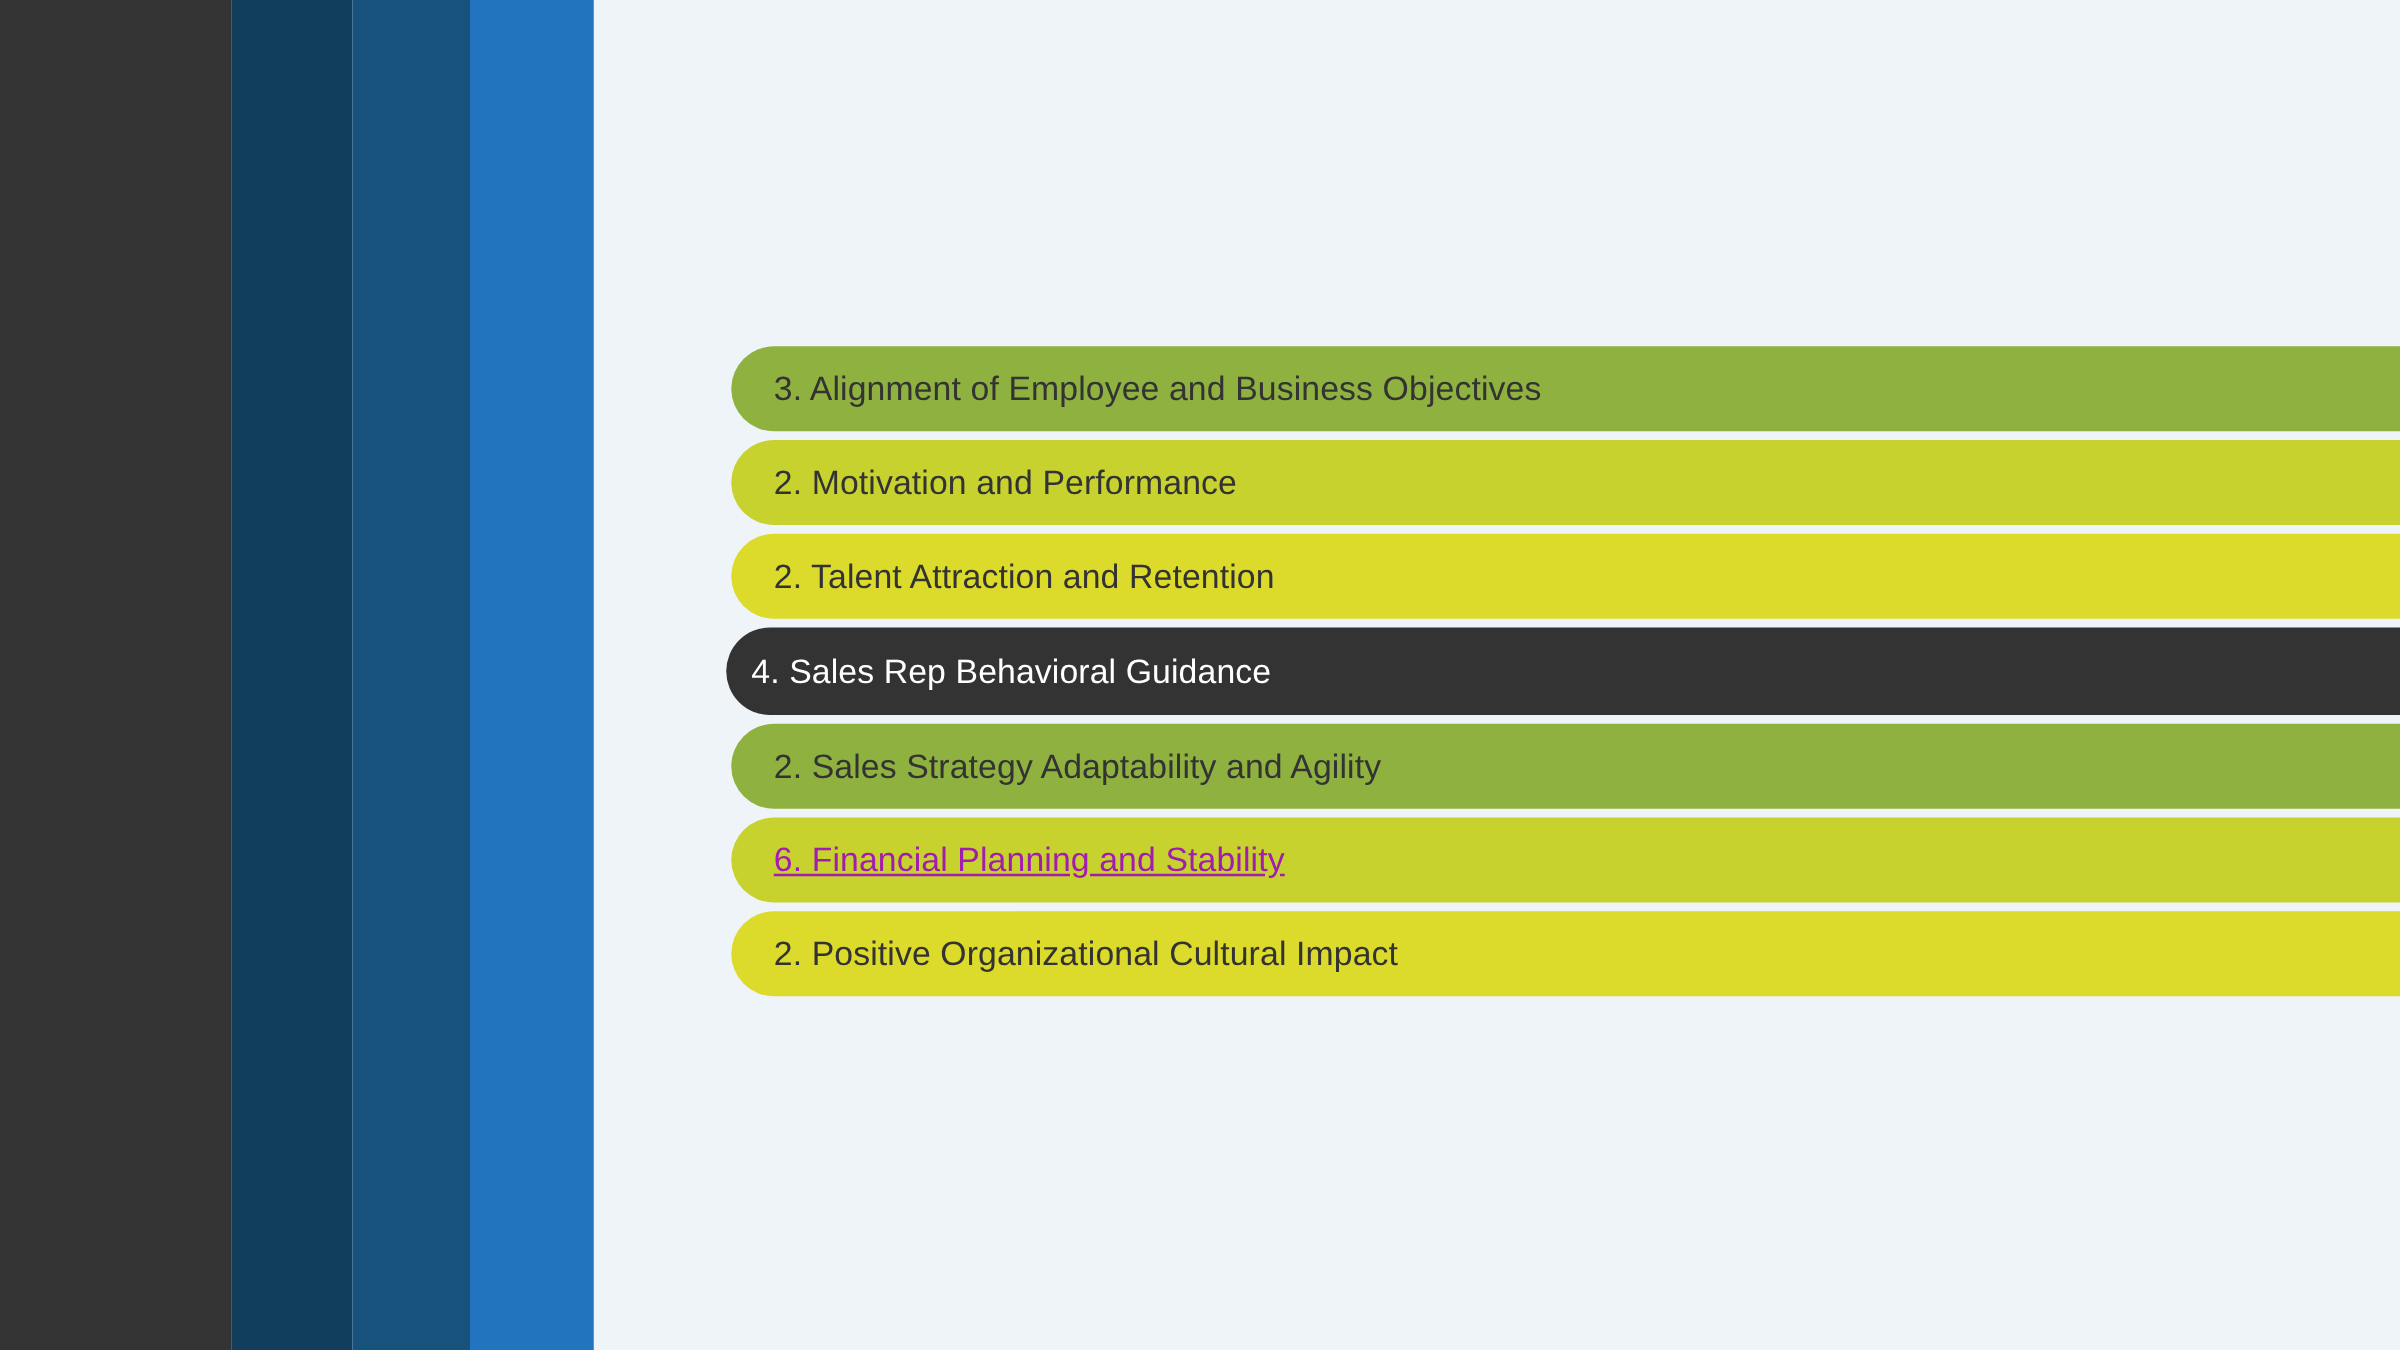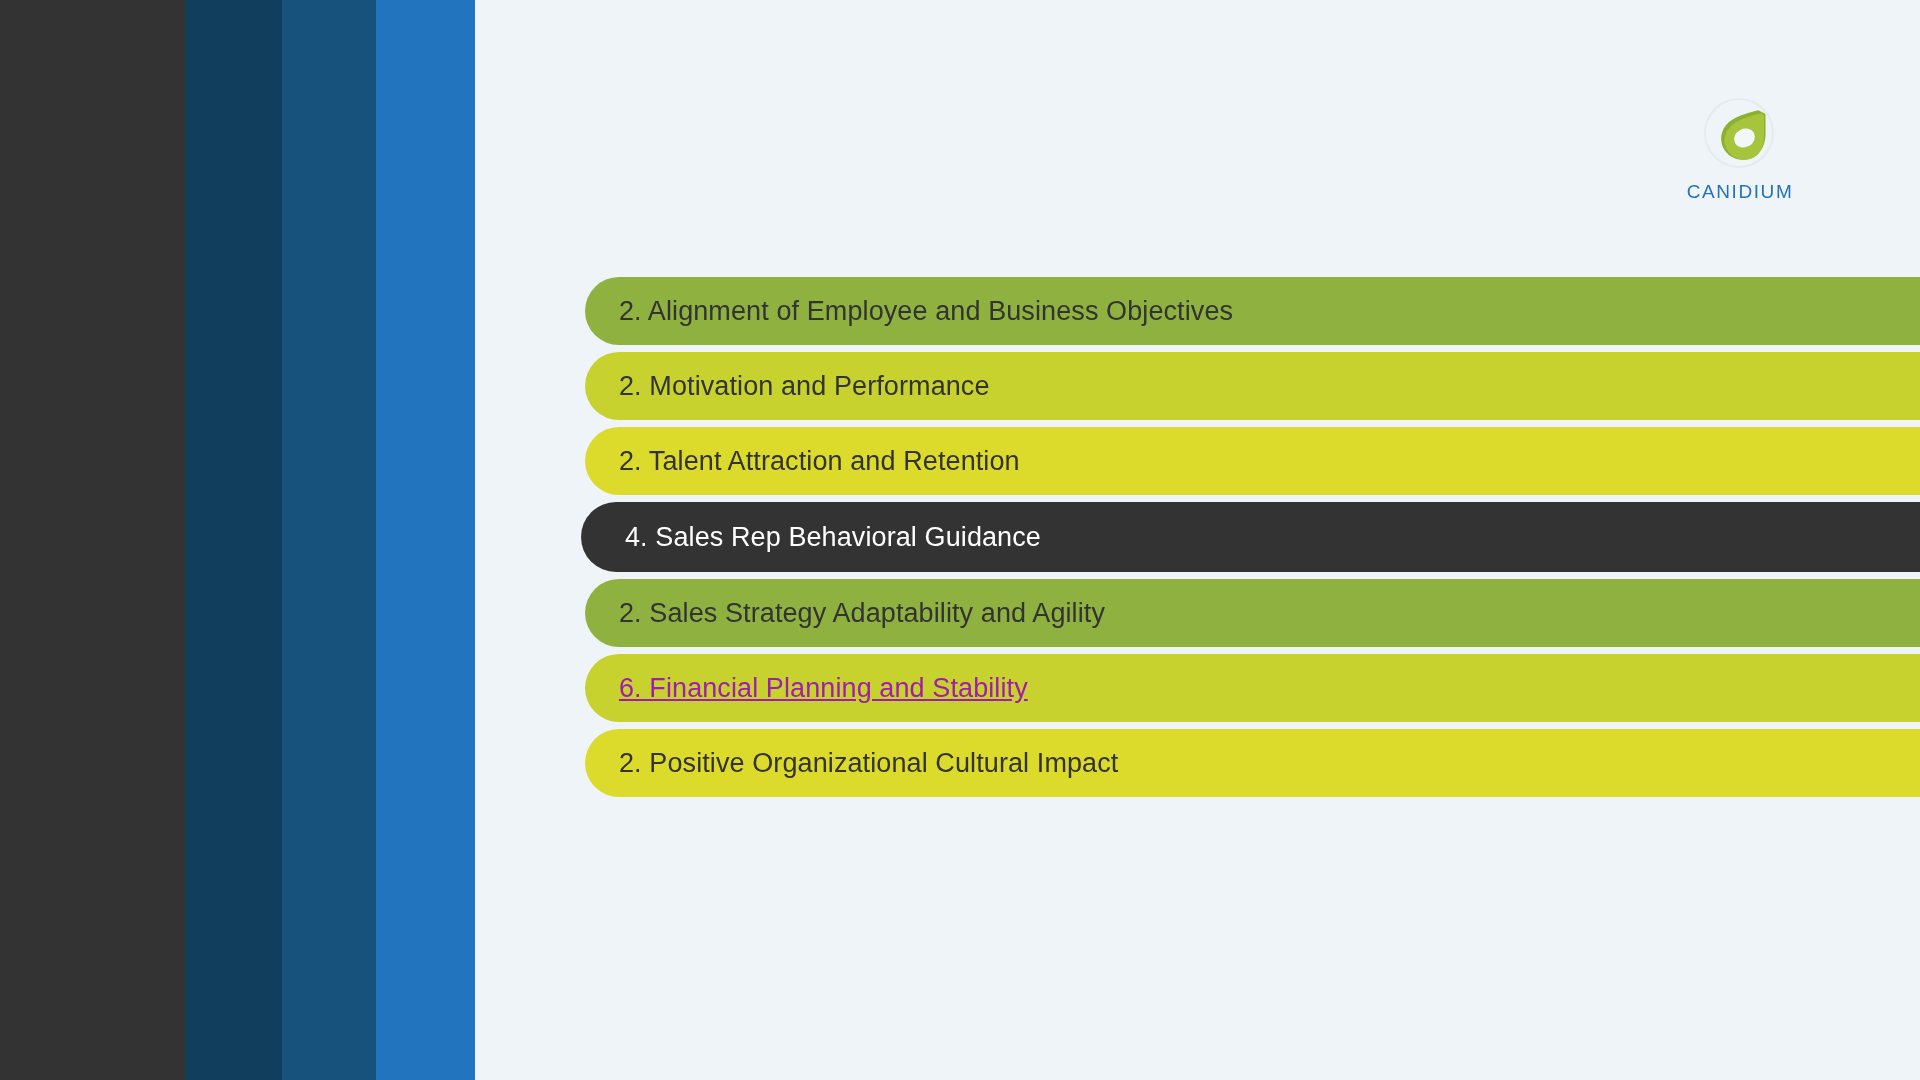--- a/index.html
+++ b/index.html
@@ -133,64 +133,45 @@
     line-height: 1;
     white-space: nowrap;
     letter-spacing: 0.1px;
   }
   .bar-row.dark {
     margin-left: -4px;
     height: 70px;
     border-radius: 35px 0 0 35px;
   }
   .bar-row.dark .bar-label {
-    padding-left: 44px;
+    padding-left: 20px;
   }
 </style>
 </head>
 <body>
 
 <div id="slide" style="background: rgb(239, 244, 248);">
 
   <div id="stripe-band">
     <div class="stripe" style="background: rgb(51, 51, 51); width: 185px;"></div>
     <div class="stripe" style="background: rgb(18, 62, 94); width: 97px;"></div>
     <div class="stripe" style="background: rgb(23, 82, 125); width: 94px;"></div>
     <div class="stripe" style="background: rgb(35, 116, 190); width: 99px;"></div>
   </div>
 
   <div id="content">
 
     <div id="header">
 
-      <div id="logo-block">
-        <div id="logo-mark">
-          <div id="logo-ring" style="border-color: rgb(228, 234, 239);"></div>
-          <svg id="logo-leaf" viewBox="0 0 52 56">
-            <path d="M41.5 3.2 C41.5 3.2 20.5 7.5 12.0 15.0
-                     C3.0 23.0 2.0 34.5 7.5 43.0
-                     C13.5 52.2 26.5 55.5 36.0 50.5
-                     C44.5 46.0 48.5 36.5 48.5 27.0
-                     L48.5 7.0 Z" fill="#8cb02f"></path>
-            <path d="M44.5 6.2 C44.5 6.2 23.5 10.5 15.0 18.0
-                     C6.5 25.5 5.5 36.0 10.8 44.0
-                     C16.5 52.5 29.0 55.0 37.5 50.0
-                     C45.5 45.3 47.0 36.0 47.0 27.0
-                     L47.0 8.5 Z" fill="#a6c43c"></path>
-            <ellipse cx="27.5" cy="31.0" rx="10.8" ry="9.2" transform="rotate(-28 27.5 31.0)" fill="#f3f7fa"></ellipse>
-          </svg>
-        </div>
-        <div id="logo-wordmark" style="color: rgb(33, 115, 189);">CANIDIUM</div>
-      </div>
     </div>
 
     <div id="bars-list">
 
       <div class="bar-row" style="background: rgb(143, 177, 63);">
-        <span class="bar-label" style="color: rgb(51, 51, 51);">2. Alignment of Employee and Business Objectives</span>
+        <span class="bar-label" style="color: rgb(51, 51, 51);">3. Alignment of Employee and Business Objectives</span>
       </div>
 
       <div class="bar-row" style="background: rgb(199, 210, 46);">
         <span class="bar-label" style="color: rgb(51, 51, 51);">2. Motivation and Performance</span>
       </div>
 
       <div class="bar-row" style="background: rgb(220, 218, 43);">
         <span class="bar-label" style="color: rgb(51, 51, 51);">2. Talent Attraction and Retention</span>
       </div>
 

